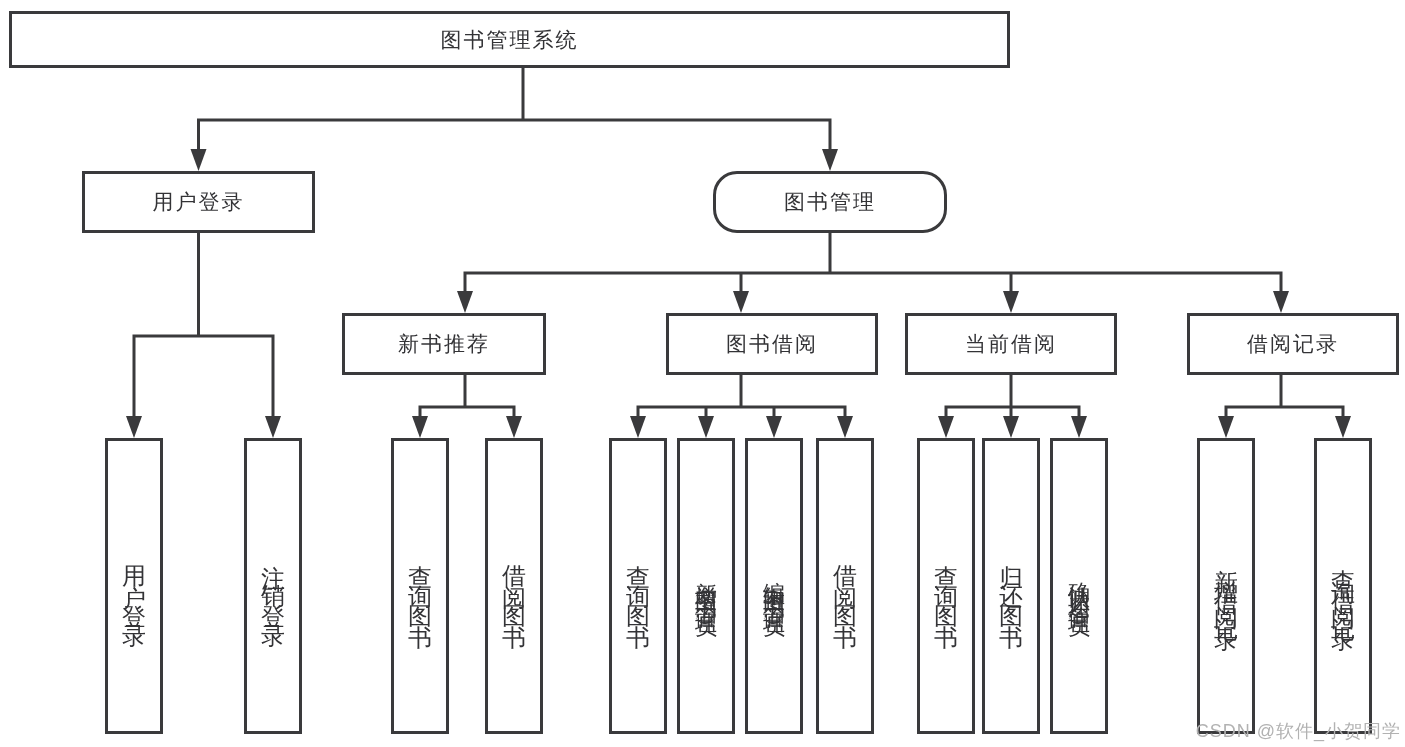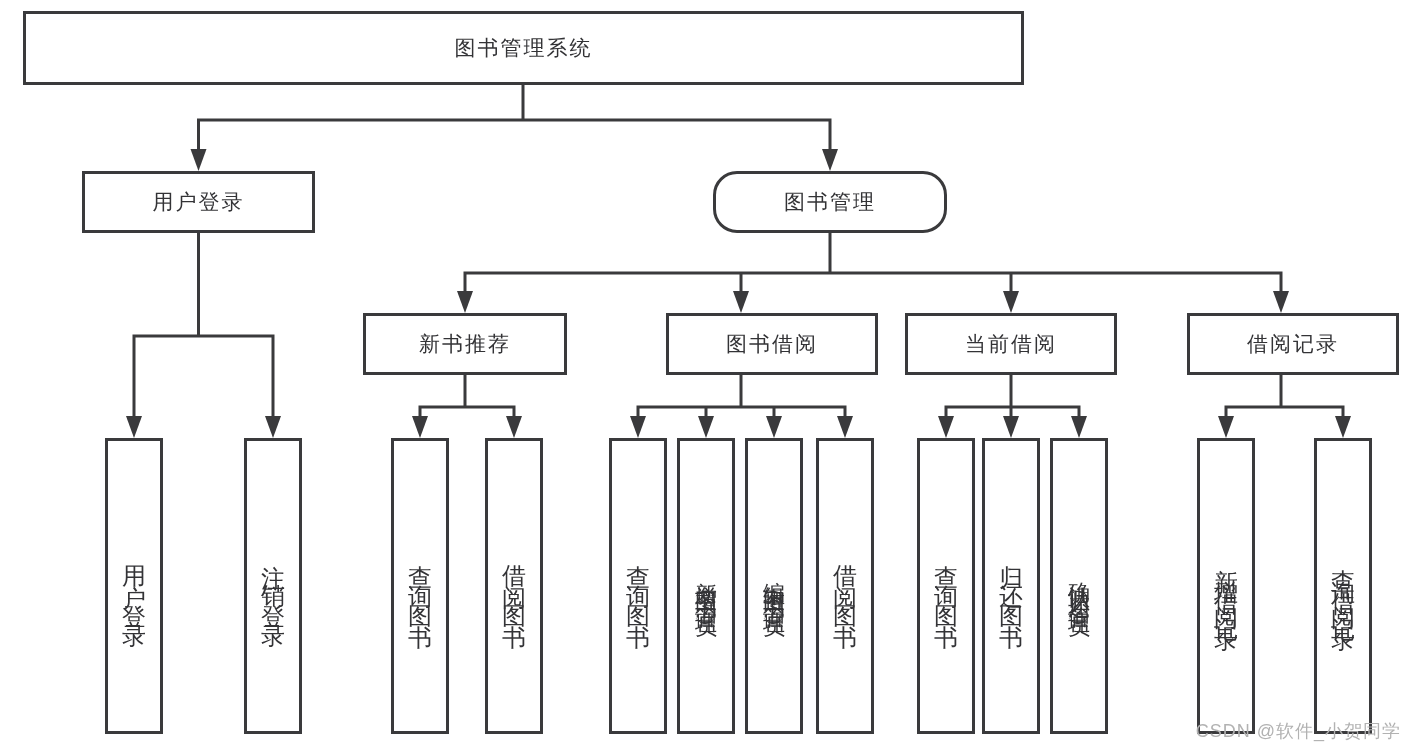--- a/index.html
+++ b/index.html
@@ -13,25 +13,25 @@
   svg.wires{position:absolute;left:0;top:0;}
   .box{
     position:absolute;
     box-sizing:border-box;
     background:#ffffff;
     border:3px solid #3a3a3c;
     display:flex;align-items:center;justify-content:center;
     color:#333336;
   }
   .hlabel{font-size:21px;letter-spacing:2px;white-space:nowrap;}
-  .root{left:23px;top:11px;width:1001px;height:74px;text-align:right;}
+  .root{left:9px;top:11px;width:1001px;height:57px;text-align:right;}
   .l1a{left:82px;top:171px;width:233px;height:62px;}
   .l1b{left:713px;top:171px;width:234px;height:62px;border-radius:24px;}
   .l2{top:313px;height:62px;}
-  .l2a{left:363px;width:204px;}
+  .l2a{left:342px;width:204px;}
   .l2b{left:635px;width:212px;margin-left:31px;}
   .l2c{left:905px;width:212px;}
   .l2d{left:1175px;width:212px;margin-left:12px;}
   .leaf{top:438px;width:58px;height:296px;}
   .vtext{
     writing-mode:vertical-rl;
     text-orientation:mixed;
     font-size:24px;
     line-height:1;
     letter-spacing:20px;

